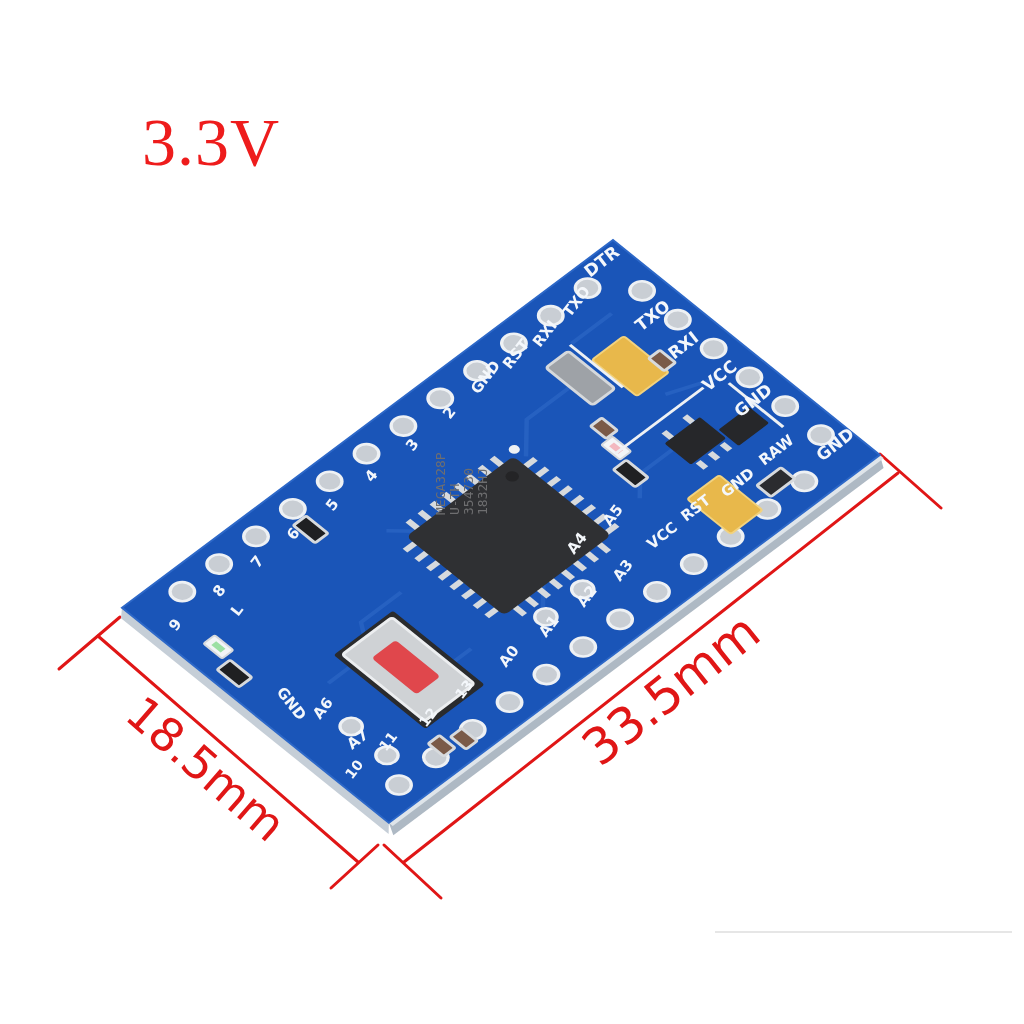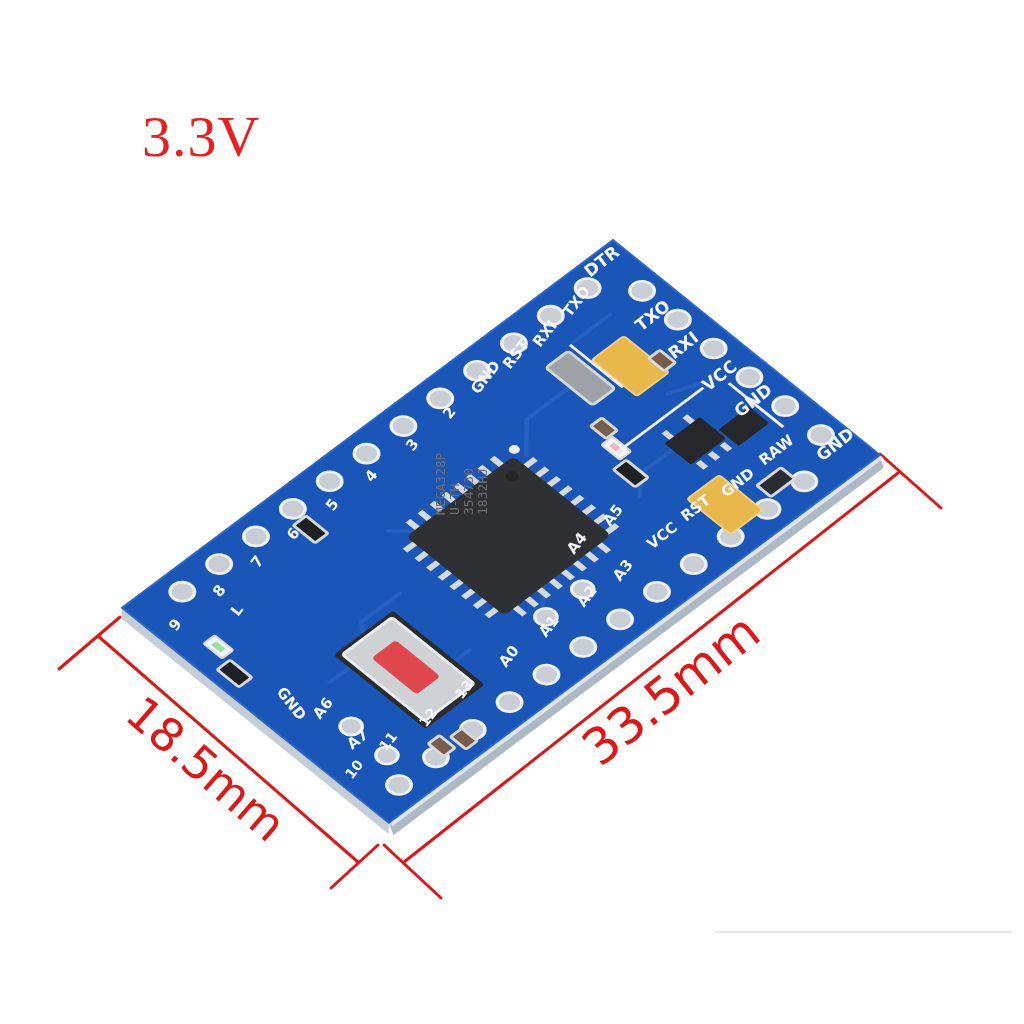--- a/index.html
+++ b/index.html
@@ -1,18 +1,18 @@
 <!DOCTYPE html>
 <html><head>
 <meta charset="utf-8">
 <style>
   html, body { margin:0; padding:0; background:#ffffff; }
   body { width:1024px; height:1024px; position:relative; overflow:hidden; font-family:"Liberation Serif", serif; }
   #stage { position:absolute; left:0; top:0; width:1024px; height:1024px; }
-  .voltage-title { position:absolute; left:142px; top:108px; font-family:"Liberation Serif", serif; font-size:58px; color:#ee1c1c; line-height:1; letter-spacing:1px; }
+  .voltage-title { position:absolute; left:142px; top:108px; font-family:"Liberation Serif", serif; font-size:68px; color:#ee1c1c; line-height:1; letter-spacing:1px; }
   .dim-label { font-family:"DejaVu Sans", sans-serif; fill:#e01616; }
   .silk { font-family:"DejaVu Sans", sans-serif; font-weight:bold; fill:#f4f7fb; }
   .chip-text { font-family:"DejaVu Sans Mono", monospace; fill:#6e6e70; }
 </style>
 </head>
 <body>
 
 <div id="stage">
 
   <div class="voltage-title">3.3V</div>

